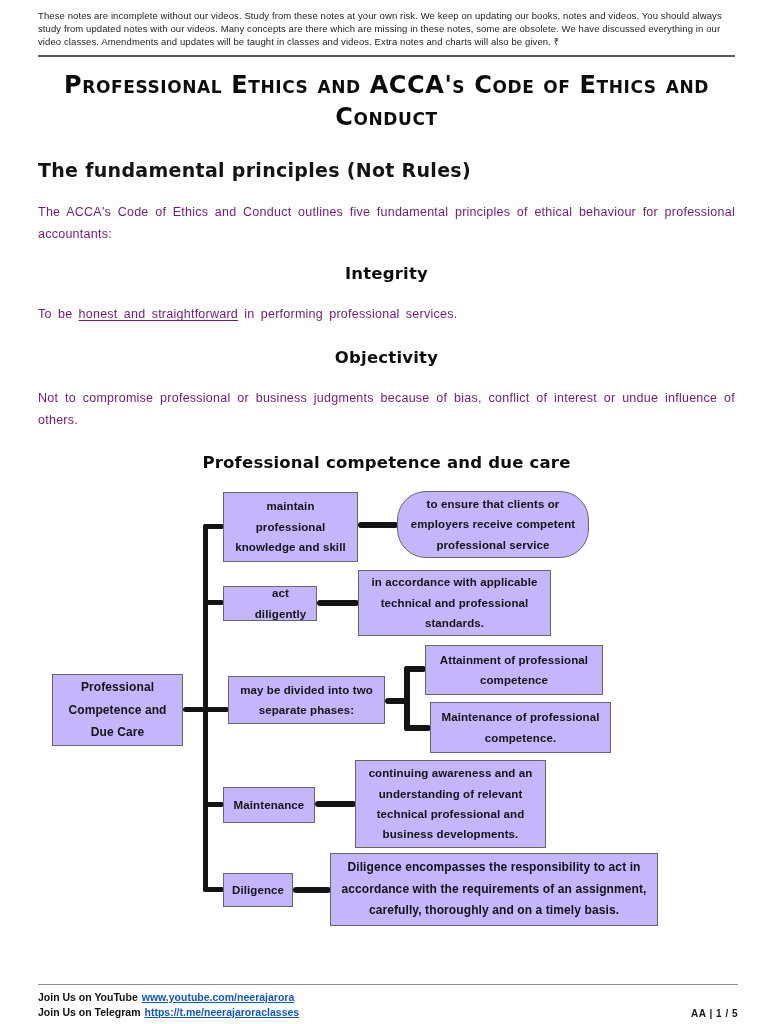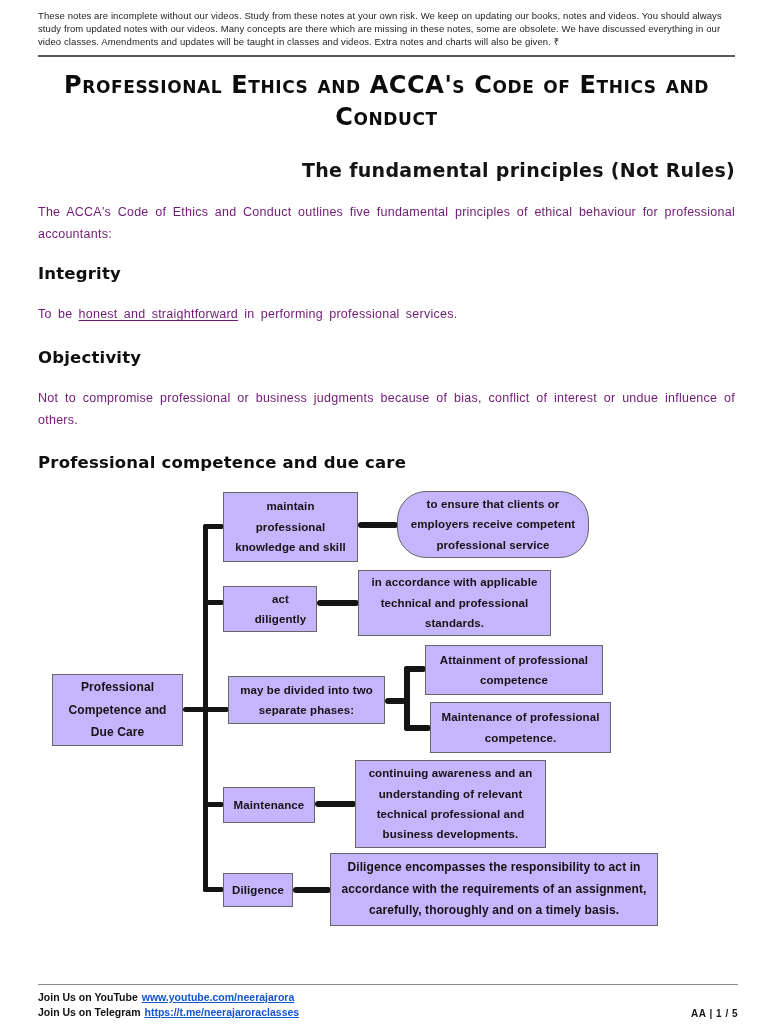--- a/index.html
+++ b/index.html
@@ -32,21 +32,21 @@
     font-weight: bold;
     font-variant: small-caps;
     font-size: 24px;
     line-height: 1.32;
     letter-spacing: 0.6px;
     color: #0c0c0c;
   }
 
   .subtitle {
     margin-top: 25px;
-    text-align: right;
+    text-align: left;
     font-family: "DejaVu Sans", sans-serif;
     font-weight: 600;
     font-size: 19px;
     color: #141414;
     letter-spacing: 0.3px;
   }
 
   .body-text {
     margin-top: 21px;
     font-size: 12.5px;
@@ -58,20 +58,21 @@
   }
   .body-text .u { text-decoration: underline; text-underline-offset: 2px; }
 
   .section-heading {
     margin-top: 19px;
     font-family: "DejaVu Sans", sans-serif;
     font-weight: bold;
     font-size: 16.5px;
     color: #0e0e0e;
     letter-spacing: 0.2px;
+    text-align: center;
   }
 
   
   .diagram {
     position: absolute;
     left: 0; top: 0;
     width: 768px; height: 1024px;
     pointer-events: none;
   }
   .dbox {
@@ -169,21 +170,21 @@
     <div class="conn" style="left:404px; top:725px; width:27px; height:6px;"></div>
 
     <div class="conn" style="left:315px; top:801px; width:41px; height:6px;"></div>
     <div class="conn" style="left:293px; top:887px; width:38px; height:6px;"></div>
 
     <div class="dbox root" style="left:52px;  top:674px; width:131px; height:72px;">Professional Competence and Due Care</div>
 
     <div class="dbox" style="left:223px; top:492px; width:135px; height:70px;">maintain professional knowledge and skill</div>
     <div class="dbox" style="left:397px; top:491px; width:192px; height:67px;border-radius:29px;">to ensure that clients or employers receive competent professional service</div>
 
-    <div class="dbox" style="left:223px; top:586px; width:94px;  height:46px;padding-left:28px;">act diligently</div>
+    <div class="dbox" style="left:223px; top:586px; width:94px;  height:35px;padding-left:28px;">act diligently</div>
     <div class="dbox" style="left:358px; top:570px; width:193px; height:66px;">in accordance with applicable technical and professional standards.</div>
 
     <div class="dbox" style="left:228px; top:676px; width:157px; height:48px;">may be divided into two separate phases:</div>
     <div class="dbox" style="left:425px; top:645px; width:178px; height:50px;">Attainment of professional competence</div>
     <div class="dbox" style="left:430px; top:702px; width:181px; height:51px;">Maintenance of professional competence.</div>
 
     <div class="dbox" style="left:223px; top:787px; width:92px;  height:36px;">Maintenance</div>
     <div class="dbox" style="left:355px; top:760px; width:191px; height:88px;">continuing awareness and an understanding of relevant technical professional and business developments.</div>
 
     <div class="dbox" style="left:223px; top:873px; width:70px;  height:34px;">Diligence</div>

